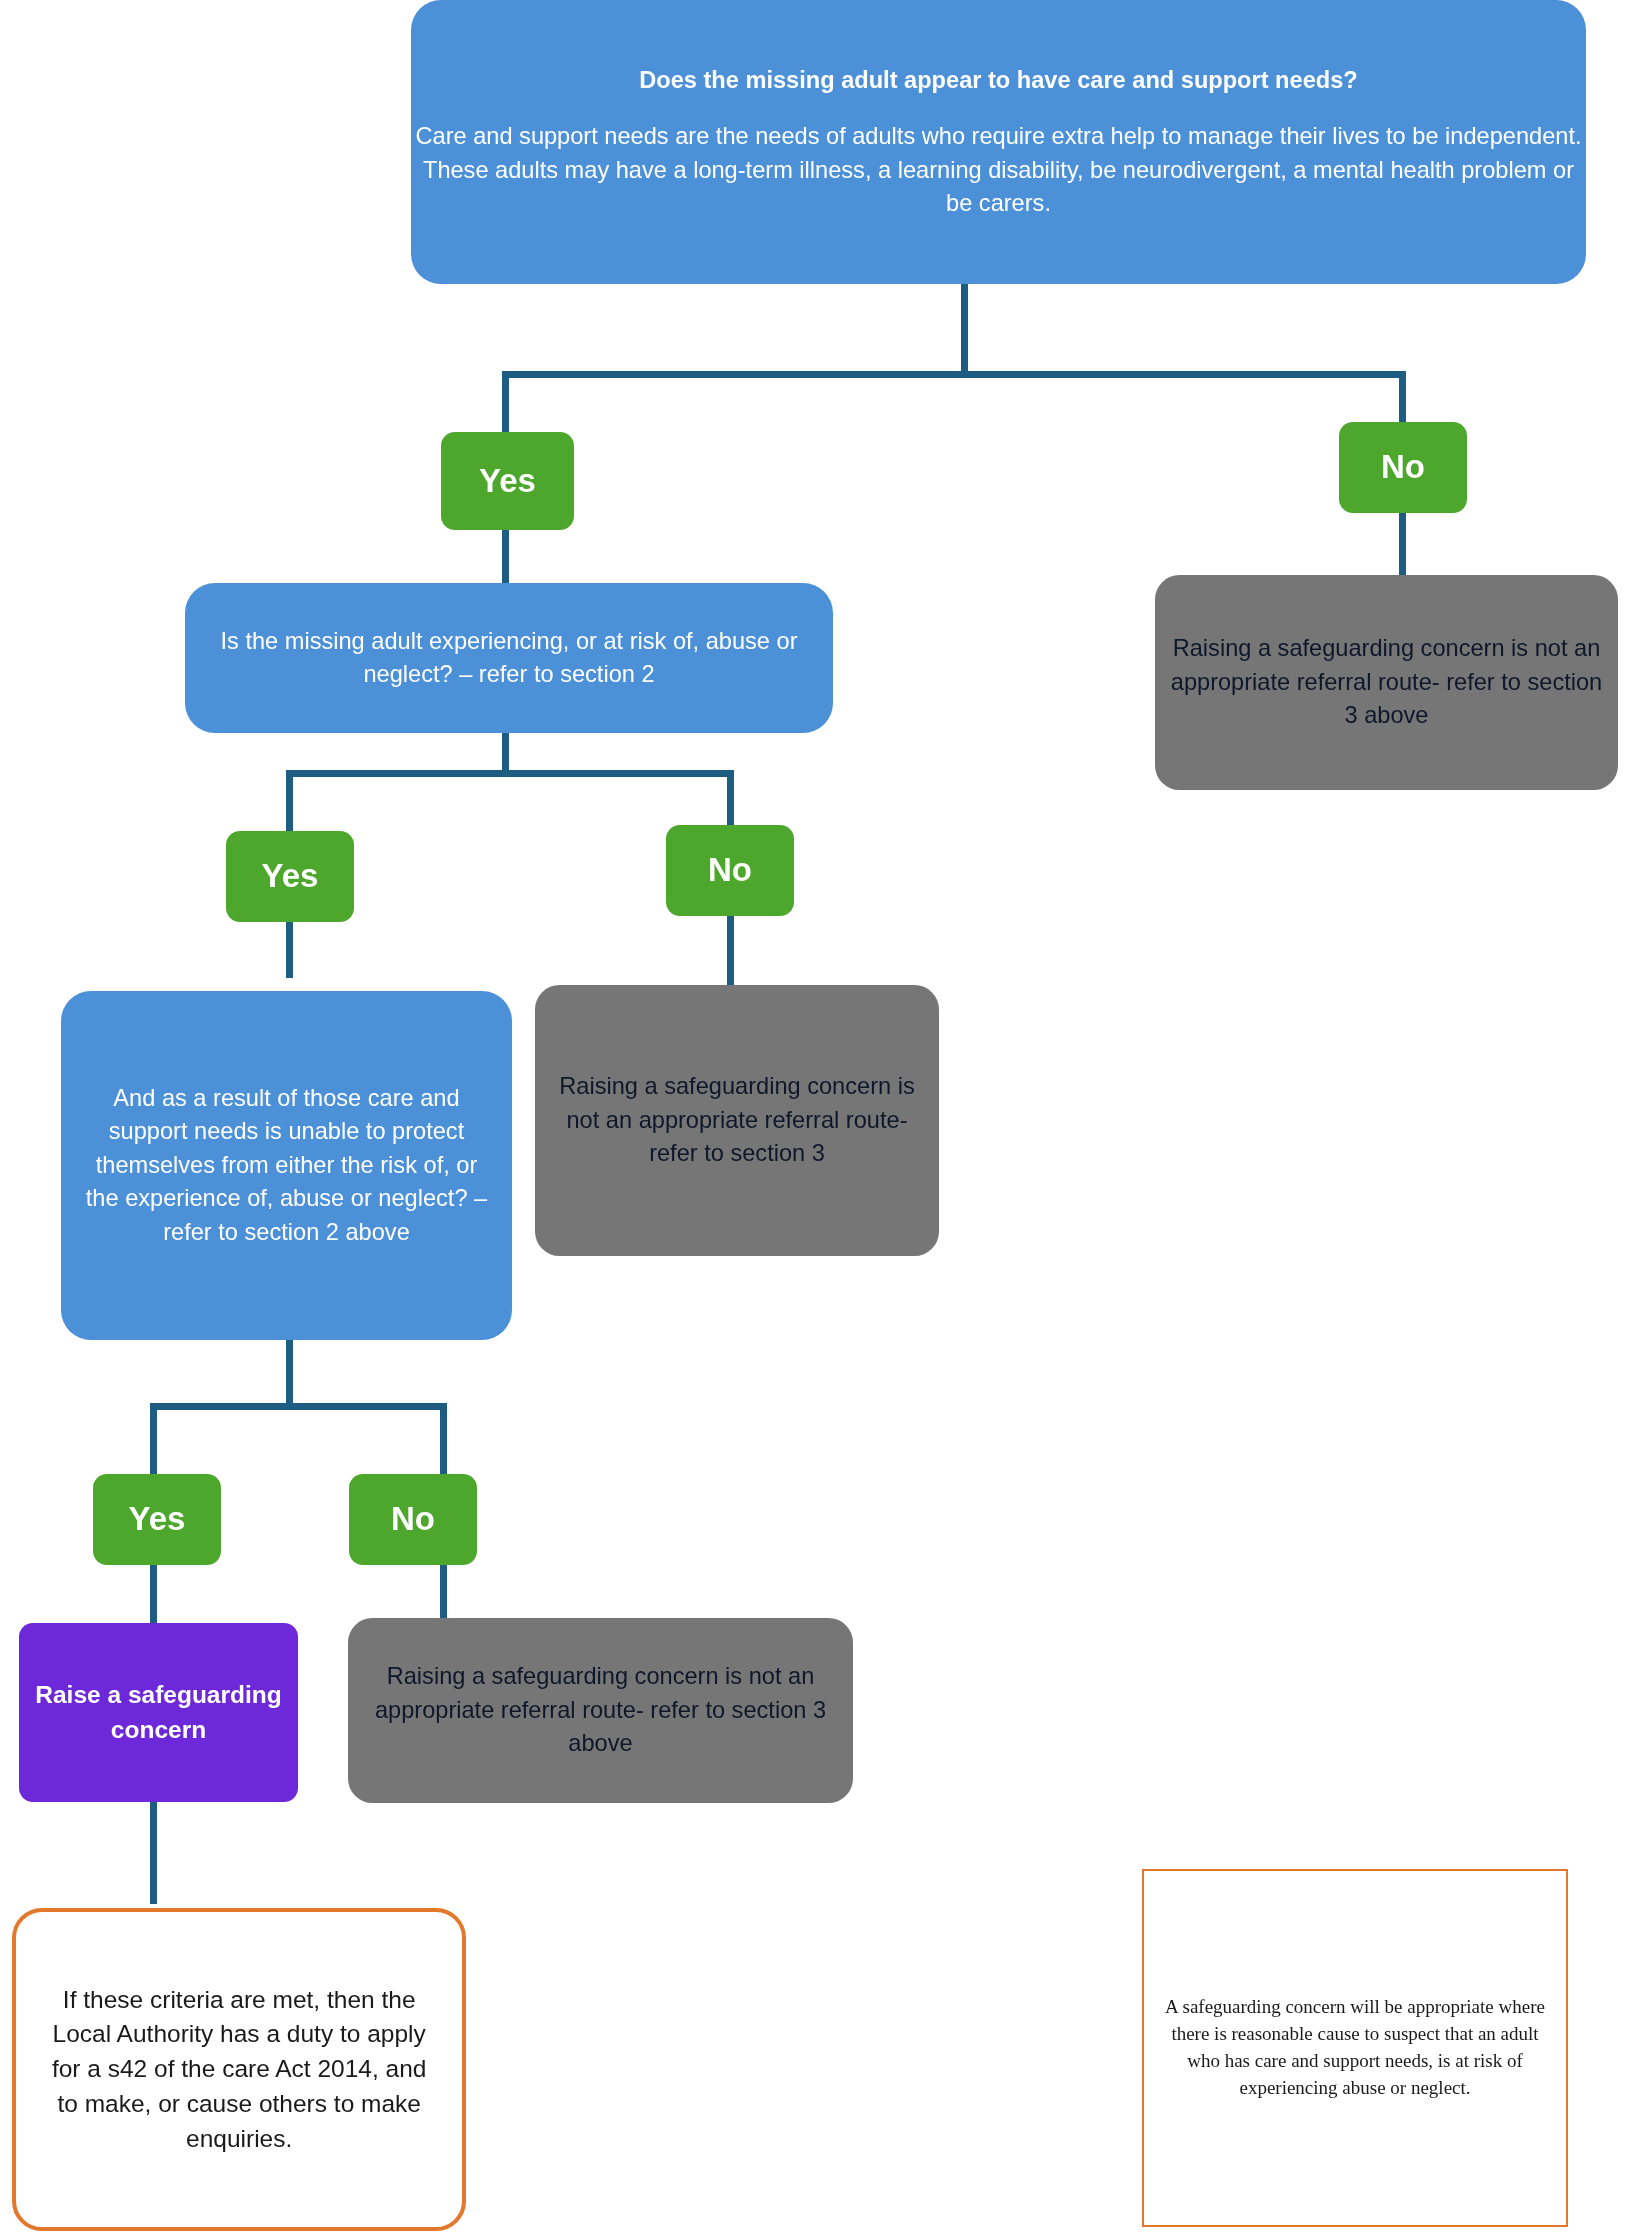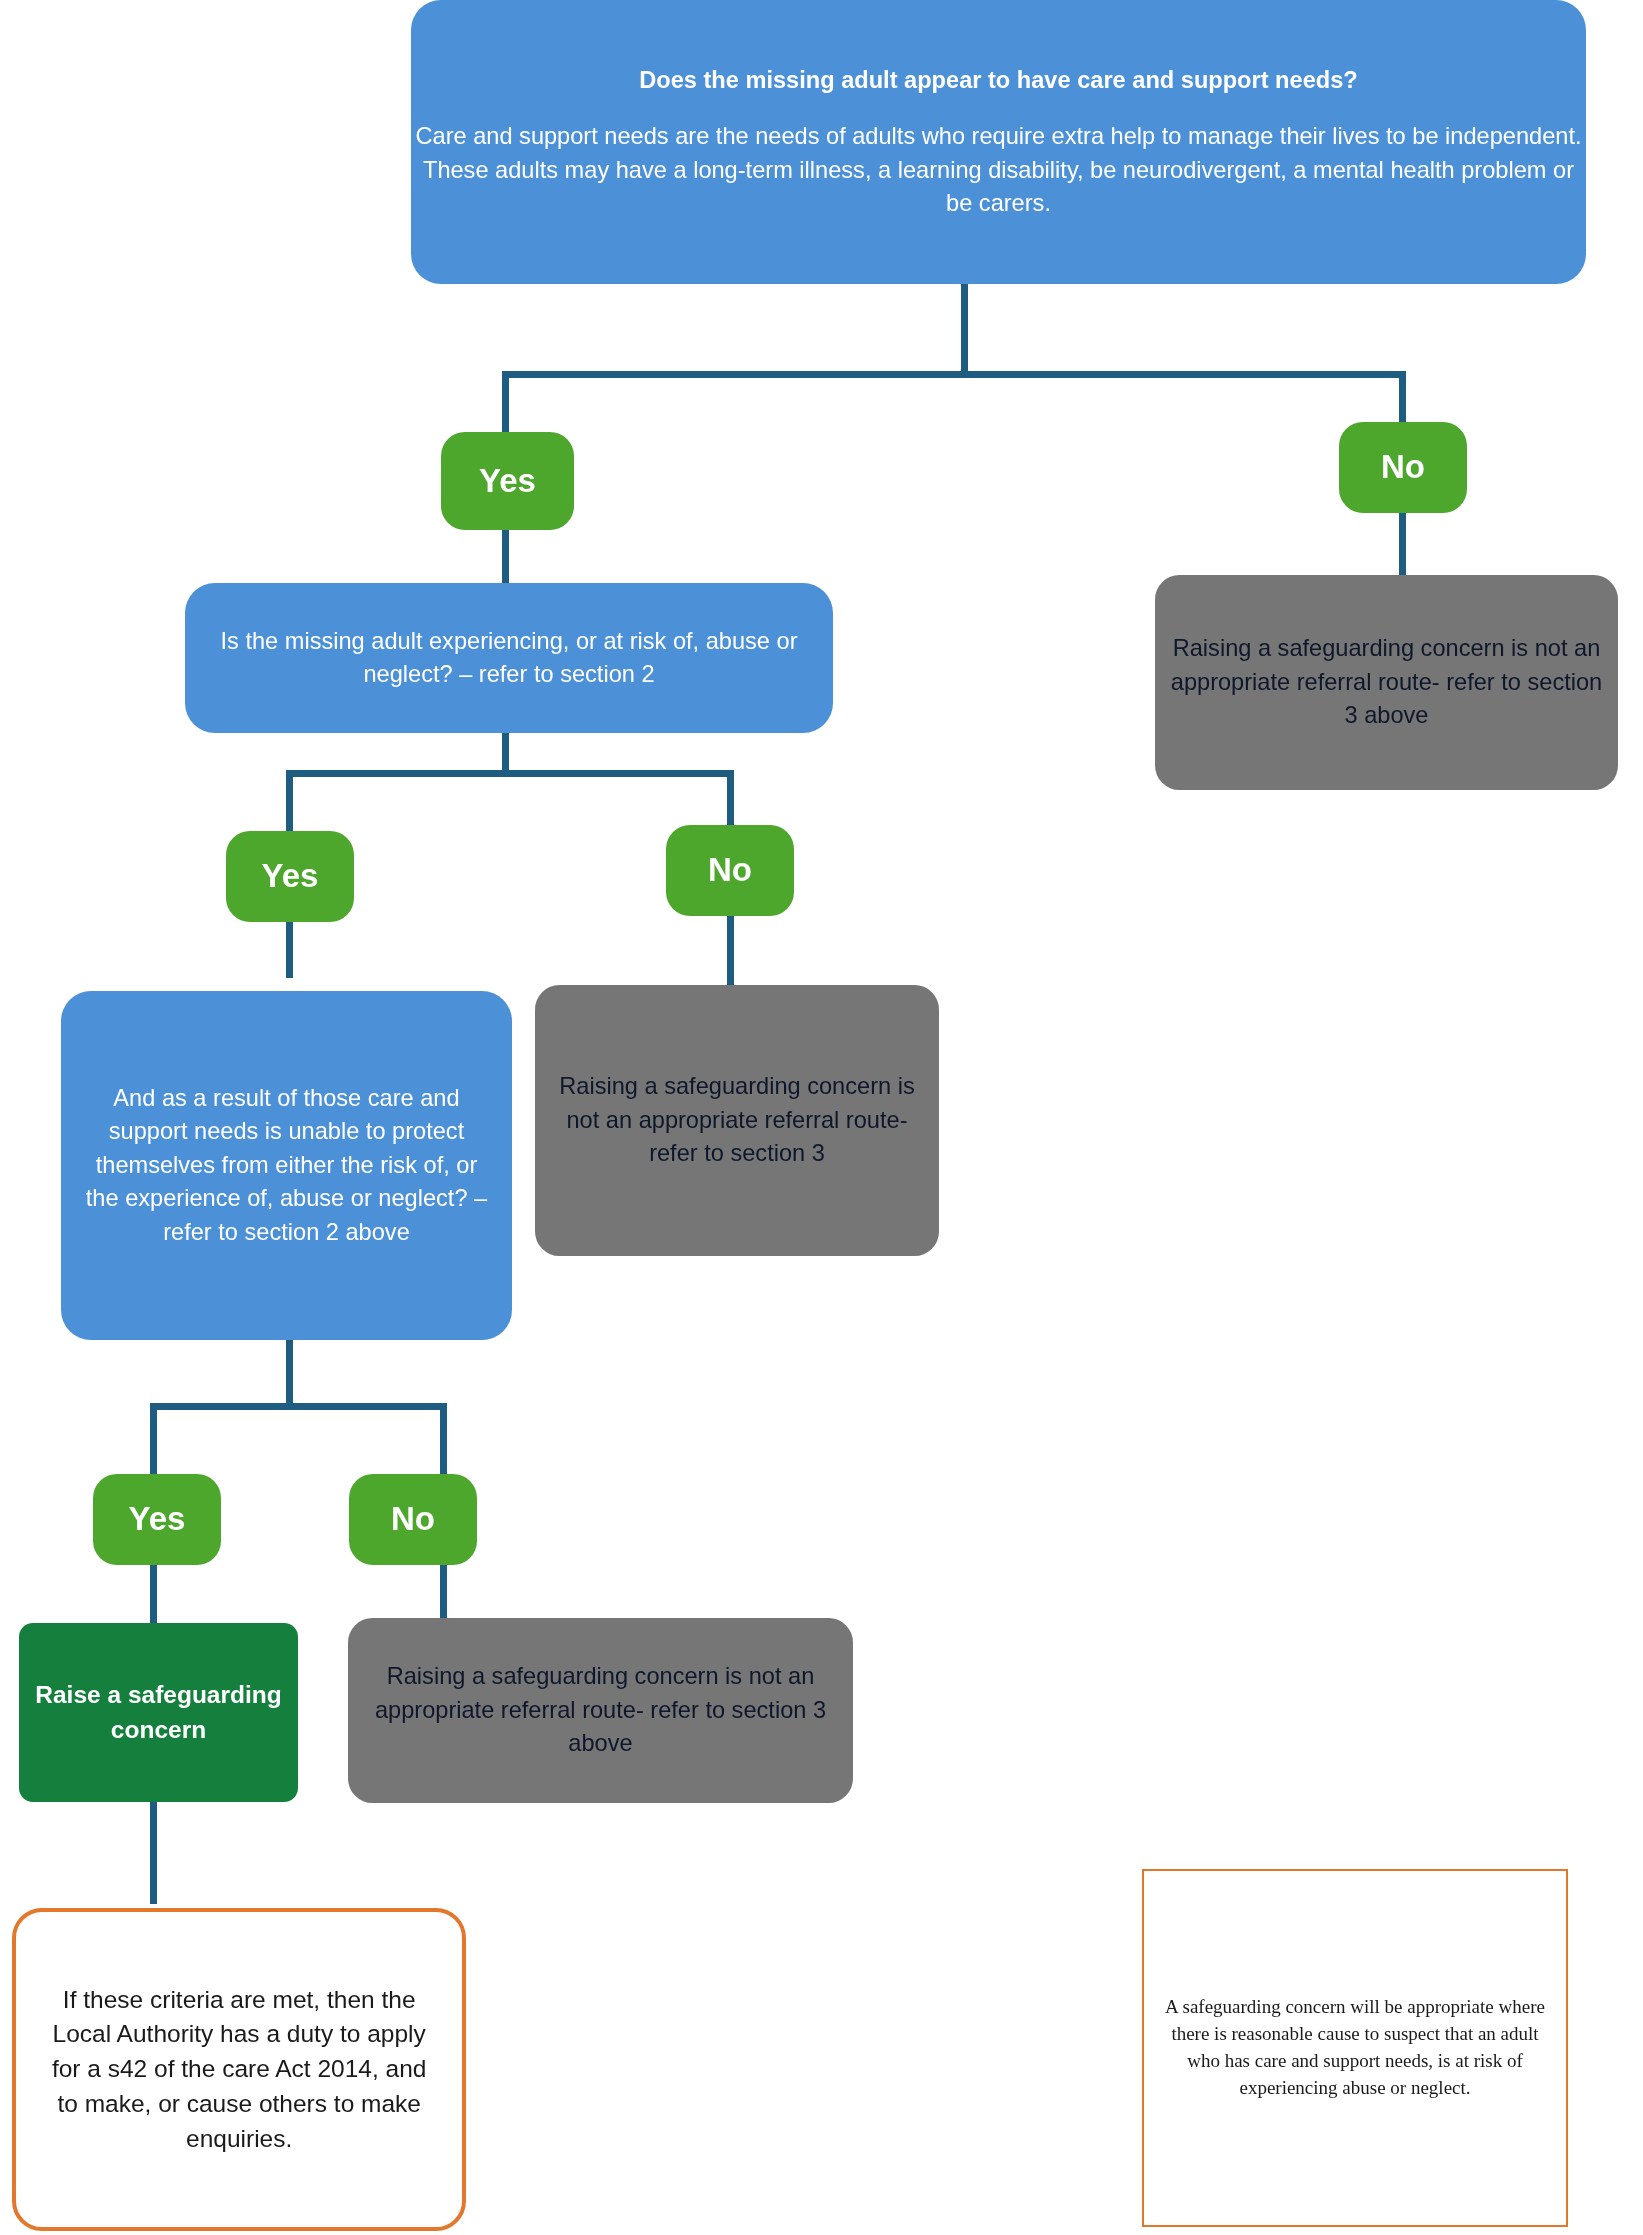--- a/index.html
+++ b/index.html
@@ -41,30 +41,30 @@
     border-radius: 30px;
   }
   .blue .title {
     font-weight: bold;
     display: block;
     margin-bottom: 23px;
   }
   .green {
     background: #4ca72c;
     color: #ffffff;
-    border-radius: 24px;
+    border-radius: 14px;
     font-weight: bold;
   }
   .grey {
     background: #767676;
     color: #0f172a;
     border-radius: 24.5px;
   }
   .orange {
-    background: #15803d;
+    background: #6d28d9;
     color: #ffffff;
     border-radius: 14px;
     font-weight: bold;
   }
   .outline-round {
     background: #ffffff;
     color: #1a1a1a;
     border: 4.4px solid #e3772b;
     border-radius: 30px;
   }

